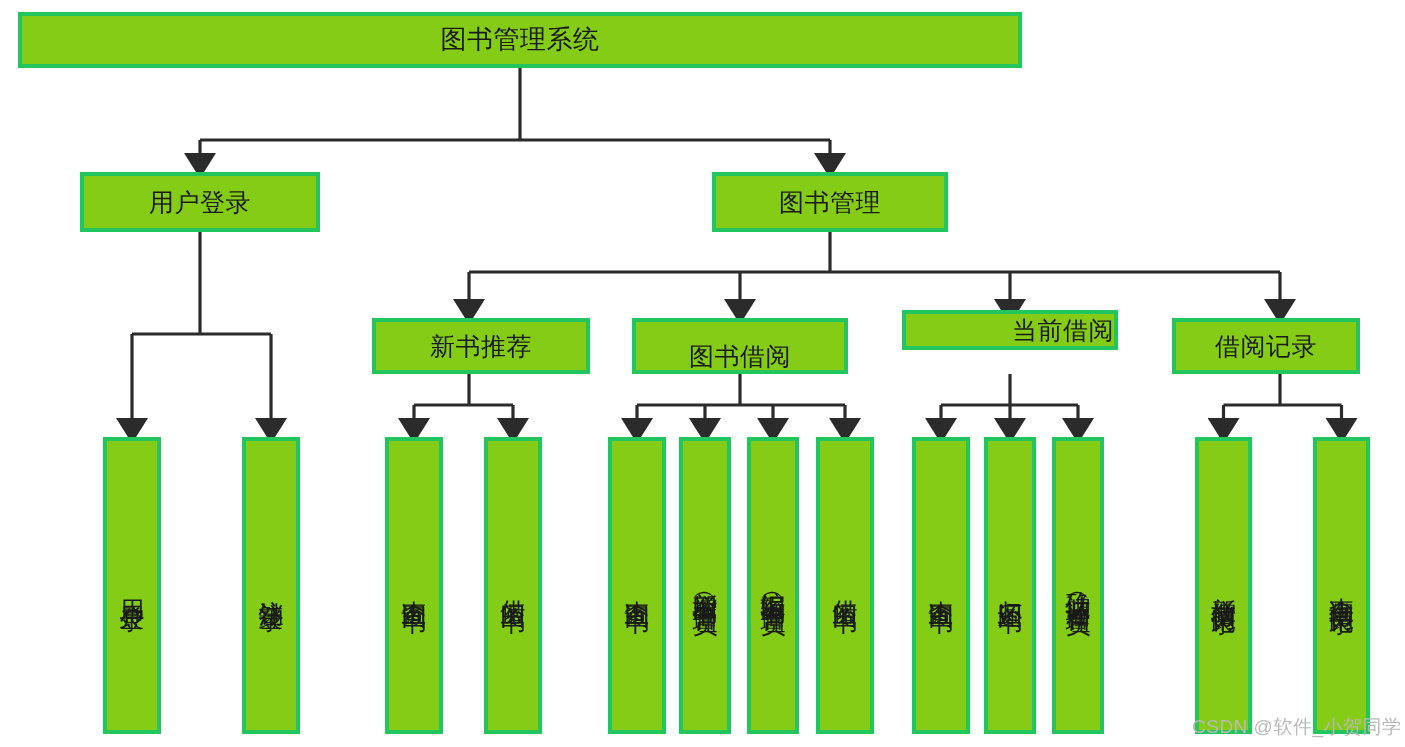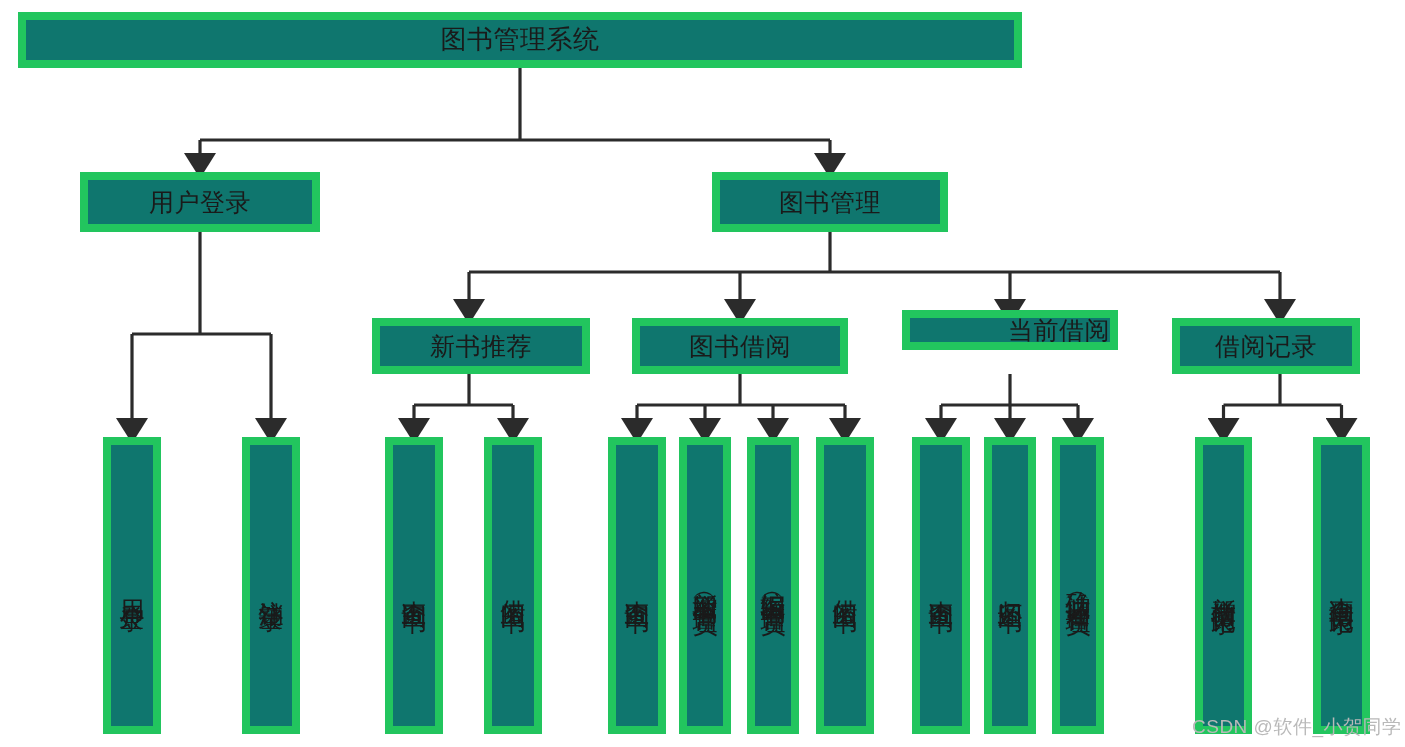--- a/index.html
+++ b/index.html
@@ -25,22 +25,22 @@
     position: absolute;
     left: 0;
     top: 0;
     width: 1405px;
     height: 747px;
     display: block;
   }
   .node-box {
     position: absolute;
     box-sizing: border-box;
-    background: #0f766e;
-    border: 8px solid #22c55e;
+    background: #84cc16;
+    border: 4px solid #22c55e;
     display: flex;
     align-items: center;
     justify-content: center;
     overflow: hidden;
   }
   .node-label {
     color: #1a1a1a;
     line-height: 1.12;
     white-space: nowrap;
     letter-spacing: 0.5px;
@@ -129,21 +129,21 @@
   <div class="node-box node-horizontal" style="left: 80px; top: 172px; width: 240px; height: 60px;">
     <span class="node-label">用户登录</span>
   </div>
   <div class="node-box node-horizontal" style="left: 712px; top: 172px; width: 236px; height: 60px; justify-content: center;">
     <span class="node-label">图书管理</span>
   </div>
 
   <div class="node-box node-horizontal" style="left: 360px; top: 318px; width: 218px; height: 56px; margin-left: 12px;">
     <span class="node-label">新书推荐</span>
   </div>
-  <div class="node-box node-horizontal" style="left: 632px; top: 318px; width: 216px; height: 56px;">
+  <div class="node-box node-horizontal" style="left: 632px; top: 318px; width: 216px; height: 56px; align-items: flex-end;">
     <span class="node-label">图书借阅</span>
   </div>
   <div class="node-box node-horizontal" style="left: 902px; top: 310px; width: 216px; height: 40px; justify-content: flex-end;">
     <span class="node-label">当前借阅</span>
   </div>
   <div class="node-box node-horizontal" style="left: 1172px; top: 318px; width: 188px; height: 56px;">
     <span class="node-label">借阅记录</span>
   </div>
 
   <div class="node-box node-vertical" style="left: 103px; top: 437px; width: 58px; height: 297px;">

